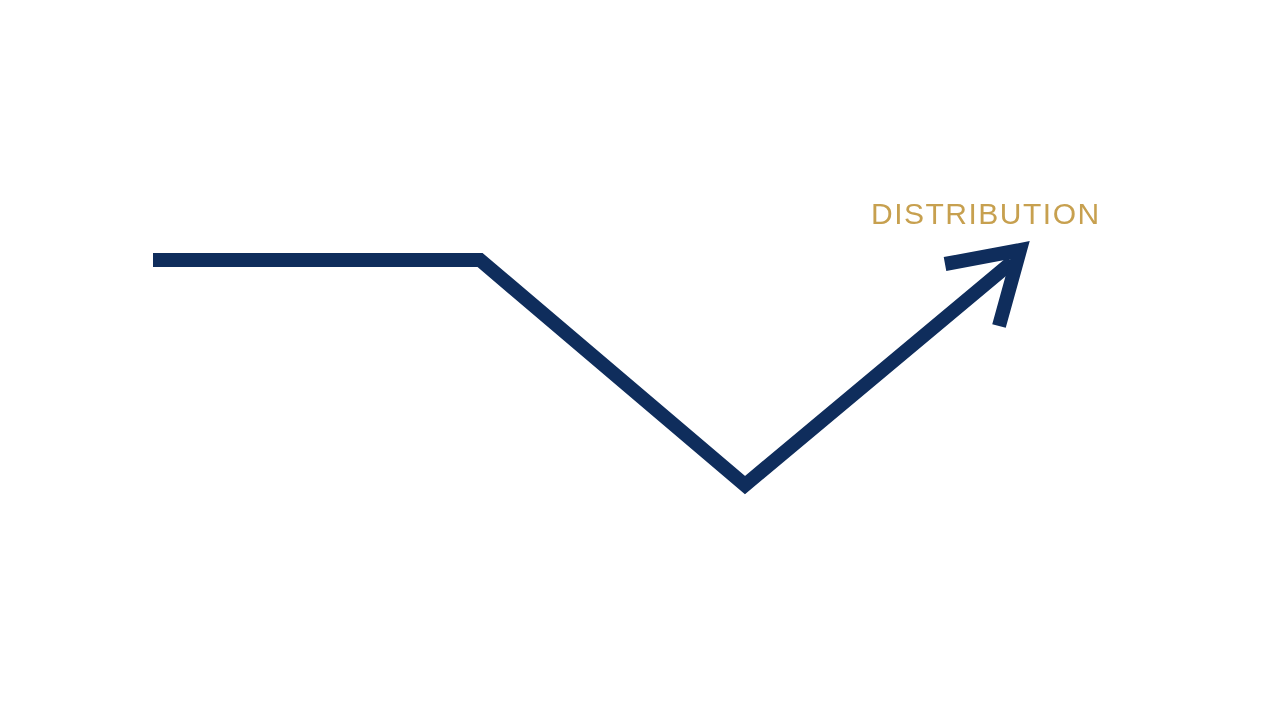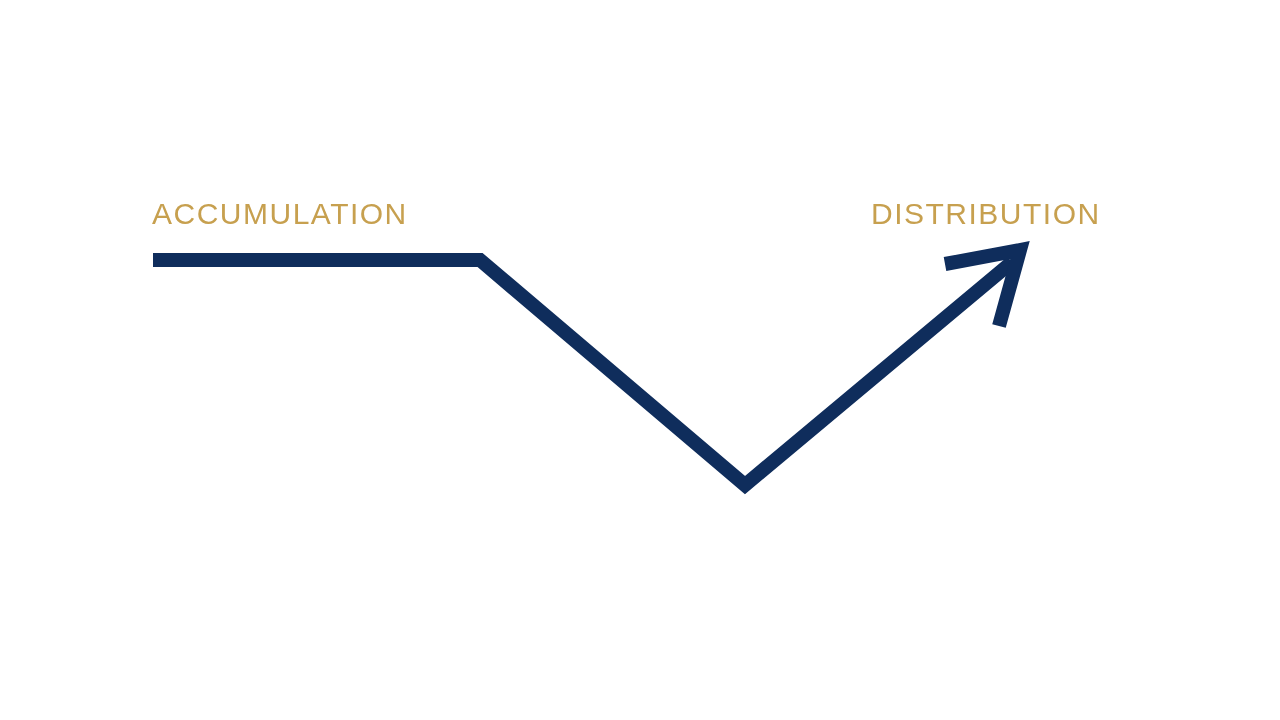--- a/index.html
+++ b/index.html
@@ -32,20 +32,19 @@
     svg.arrow {
       position: absolute;
       left: 0;
       top: 0;
     }
   </style>
 </head>
 <body>
 
 <div class="stage">
-  <div class="label" id="lbl-accum">ACCUMULATION</div>
   <div class="label" id="lbl-dist">DISTRIBUTION</div>
 
   <svg class="arrow" width="1280" height="720" viewBox="0 0 1280 720">
     <polyline points="153,260 480,260 745,485 1012,262" fill="none" stroke="#0f2d5c" stroke-width="14" stroke-linejoin="miter" stroke-linecap="butt"></polyline>
     <polyline points="945,264 1020,250 999,326" fill="none" stroke="#0f2d5c" stroke-width="14" stroke-linejoin="miter" stroke-linecap="butt"></polyline>
   </svg>
 </div>
 
 </body></html>

